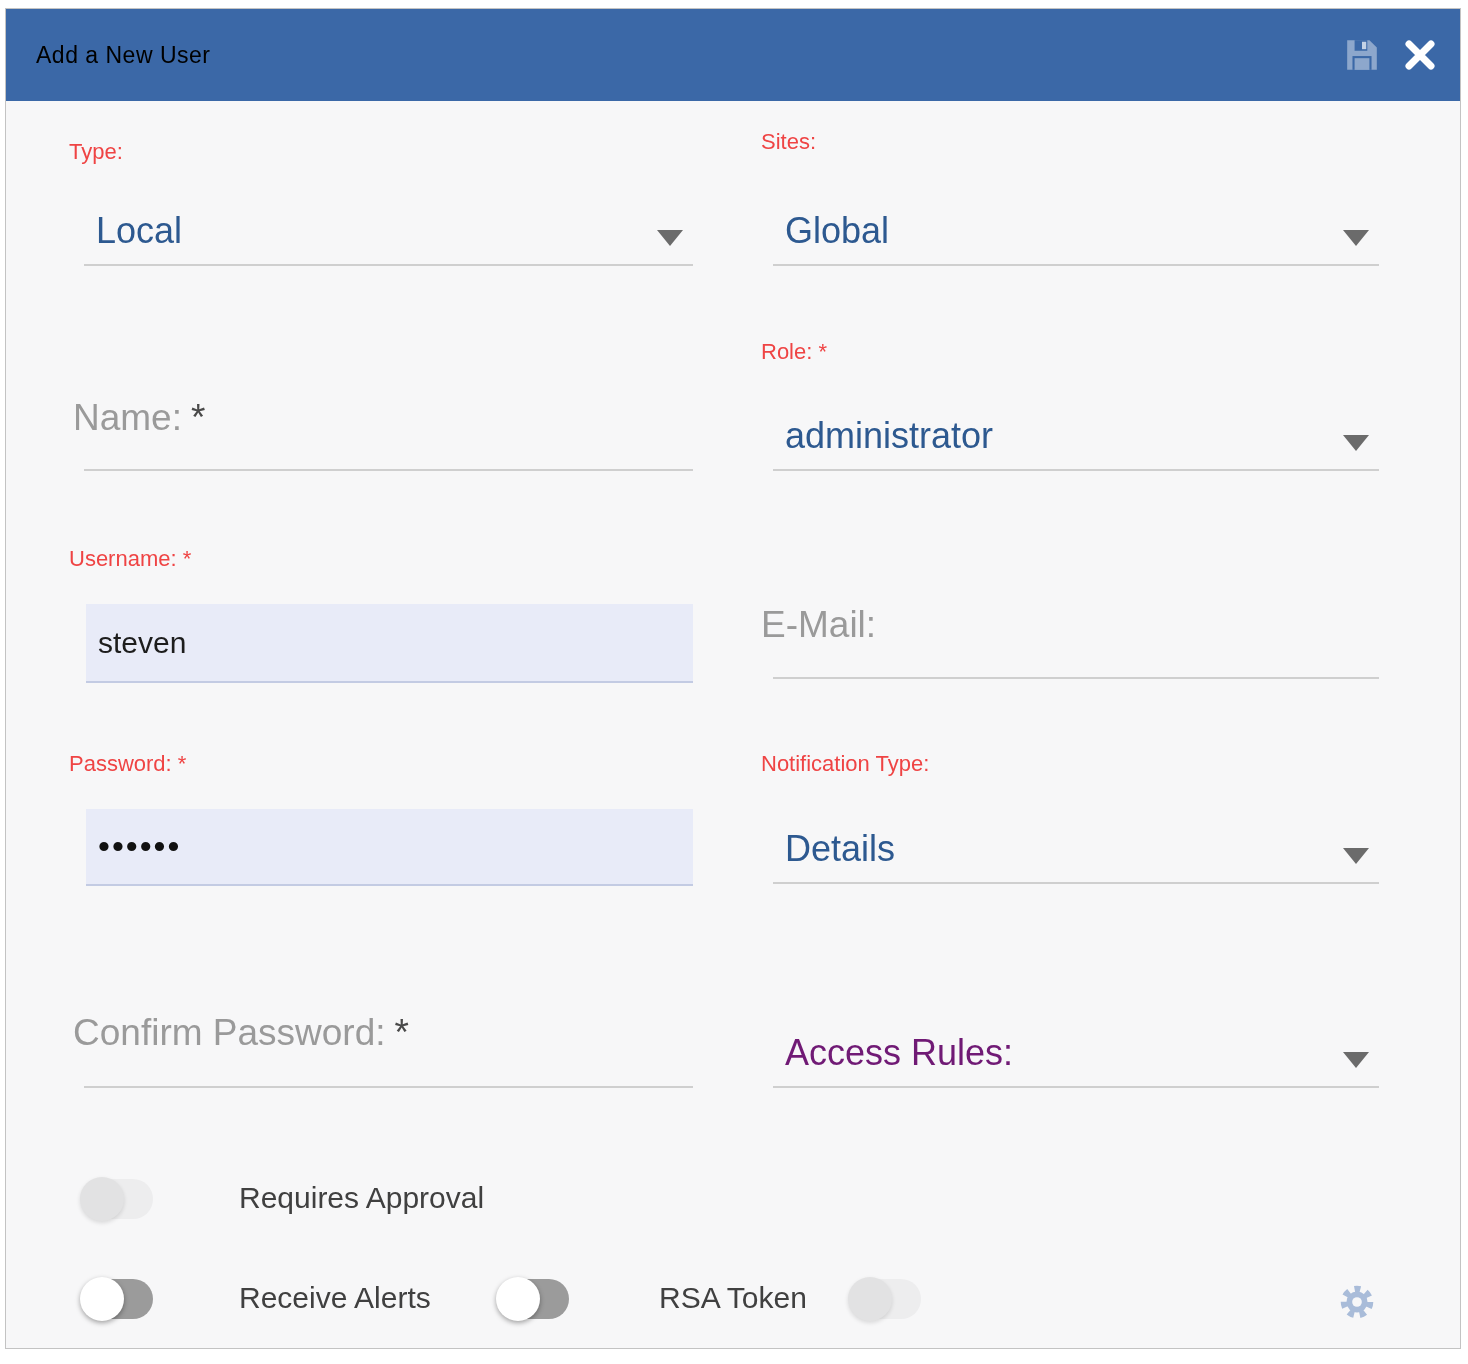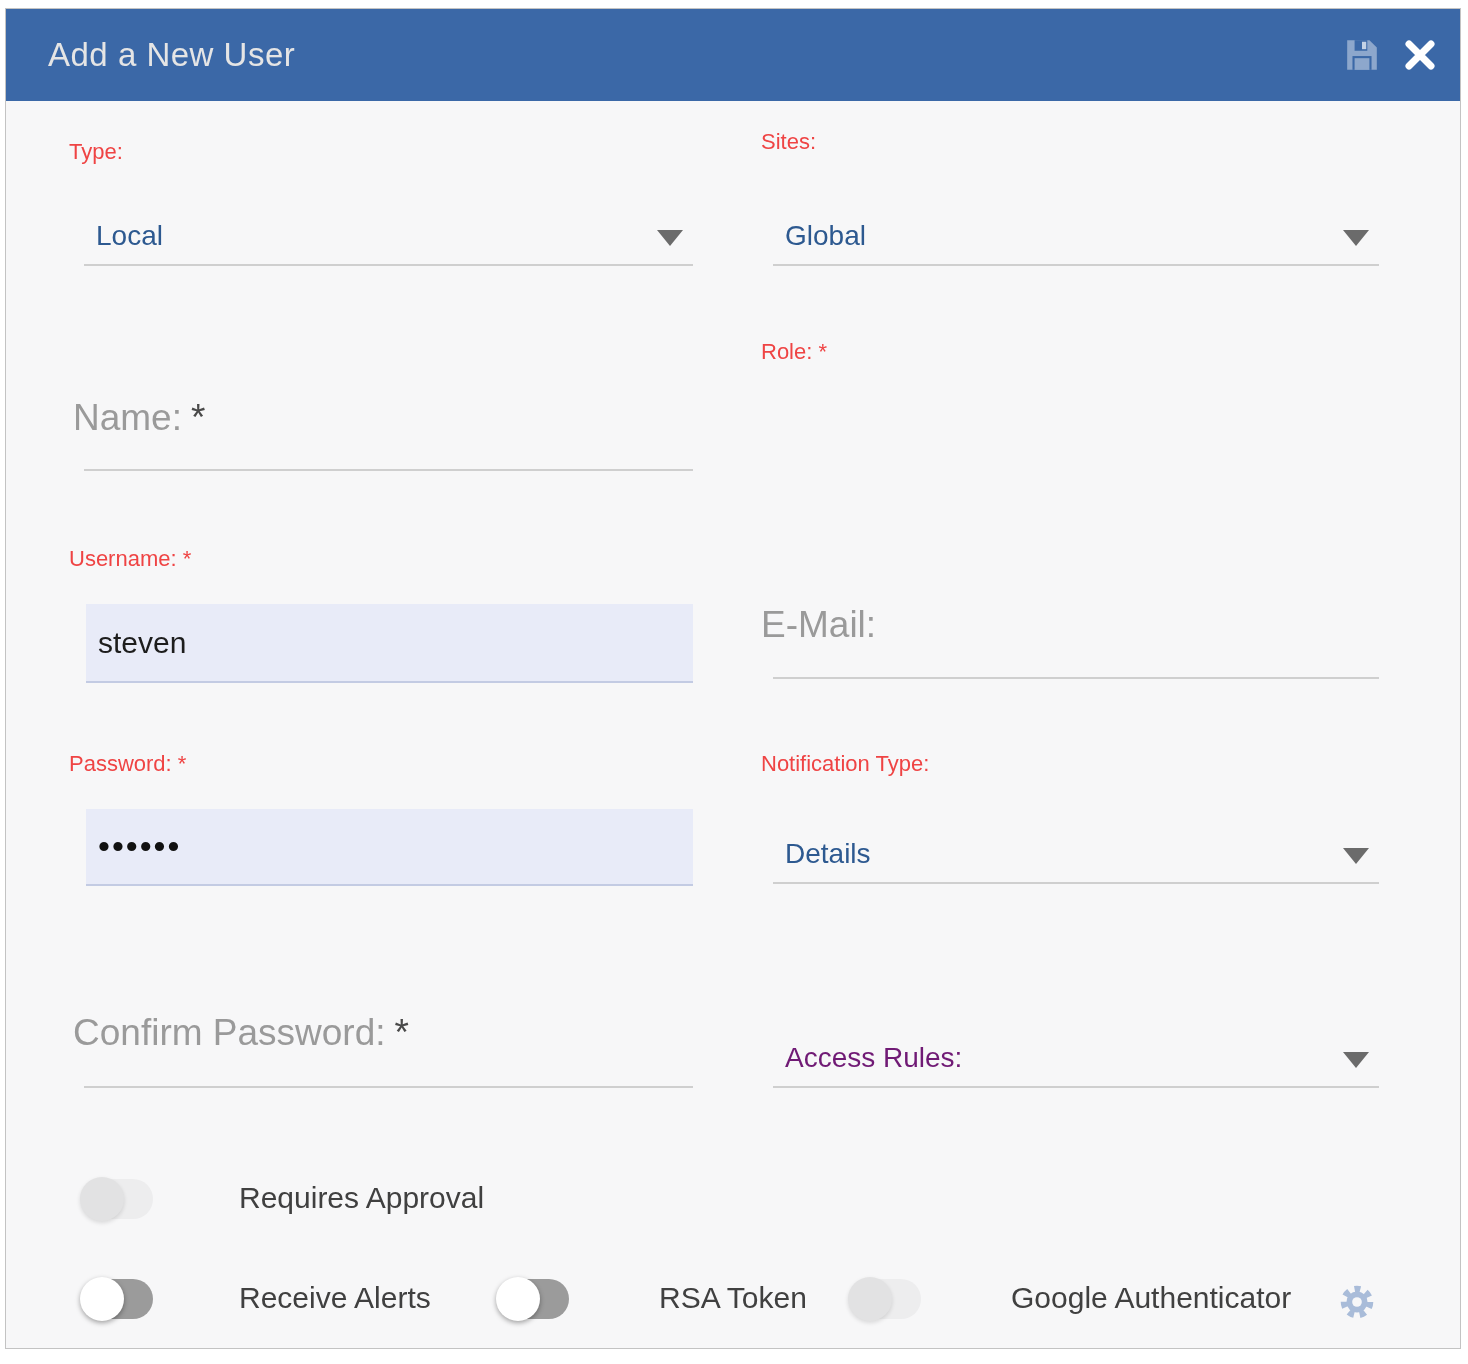--- a/index.html
+++ b/index.html
@@ -8,34 +8,34 @@
     font-family:"Liberation Sans", sans-serif;overflow:hidden;
   }
   .dialog{
     position:absolute;left:5px;top:8px;width:1456px;height:1341px;
     background:#f7f7f8;border:1px solid #c3c3c3;box-sizing:border-box;
   }
   .header{
     position:absolute;left:0;top:0;right:0;height:92px;background:#3b68a7;
     display:flex;align-items:center;
   }
-  .title{color:#e5e5e5;font-size:33px;margin-left:42px;letter-spacing:0.5px;}
+  .title{color:#000000;font-size:23px;margin-left:30px;letter-spacing:0.5px;}
   .hicons{position:absolute;right:24px;top:0;height:100%;display:flex;align-items:center;gap:24px;}
   .hicon{display:flex;align-items:center;justify-content:center;cursor:pointer;}
 
   .flabel{position:absolute;font-size:22px;color:#ef4444;}
   .bigph{position:absolute;font-size:37px;color:#9a9a9a;white-space:nowrap;}
   .bigph .req{color:#4a4a4a;margin-left:9px;}
 
   .select{
     position:absolute;border-bottom:2px solid #cfcfcf;box-sizing:border-box;
     display:flex;align-items:flex-end;justify-content:space-between;
     padding:0 10px 12px 12px;cursor:pointer;
   }
-  .sel-value{font-size:28px;color:#2d5990;}
+  .sel-value{font-size:36px;color:#2d5990;}
   .sel-value.ph{color:#701a75;}
   .arrow{
     width:0;height:0;border-left:13px solid transparent;border-right:13px solid transparent;
     border-top:16px solid #6b6b6b;margin-bottom:6px;
   }
 
   .underline-field{position:absolute;border-bottom:2px solid #cfcfcf;box-sizing:border-box;cursor:text;}
   .filled{
     position:absolute;background:#e8ebf8;border-bottom:2px solid #c3cbe3;box-sizing:border-box;
     display:flex;align-items:center;padding-left:12px;font-size:30px;color:#1d1d1d;cursor:text;
@@ -87,20 +87,24 @@
     <span class="sel-value">Global</span>
     <span class="arrow"></span>
   </div>
 
   <div class="bigph" style="left:67px;top:388px">
     <span>Name:</span><span class="req">*</span>
   </div>
   <div class="underline-field" style="left:78px;top:400px;width:609px;height:62px"></div>
 
   <div class="flabel" style="left:755px;top:330px">Role: *</div>
+  <div class="select" style="left:767px;top:391px;width:606px;height:71px">
+    <span class="sel-value">administrator</span>
+    <span class="arrow"></span>
+  </div>
 
   <div class="flabel" style="left:63px;top:537px">Username: *</div>
   <div class="filled" style="left:80px;top:595px;width:607px;height:79px">
     <span>steven</span>
   </div>
 
   <div class="bigph" style="left:755px;top:595px">
     <span>E-Mail:</span>
   </div>
   <div class="underline-field" style="left:767px;top:610px;width:606px;height:60px"></div>
@@ -137,21 +141,20 @@
   <div class="tlabel" style="left:185px;top:1272px">Receive Alerts</div>
 
   <div class="toggle dark" style="left:493px;top:1270px">
     <div class="knob"></div>
   </div>
   <div class="tlabel" style="left:605px;top:1272px">RSA Token</div>
 
   <div class="toggle light" style="left:845px;top:1270px">
     <div class="knob"></div>
   </div>
-  <div class="tlabel" style="left:957px;top:1272px">Google Authenticator</div>
 
   <div class="gear" style="left:1330px;top:1272px">
     <svg width="42" height="42" viewBox="0 0 40 40">
       <circle cx="20" cy="20" r="12" fill="none" stroke="#a9bcd9" stroke-width="7" stroke-dasharray="5.39 5.39"></circle>
       <circle cx="20" cy="20" r="10" fill="#a9bcd9"></circle>
       <circle cx="20" cy="20" r="4.6" fill="#f7f7f8"></circle>
     </svg>
   </div>
 
 </div>

